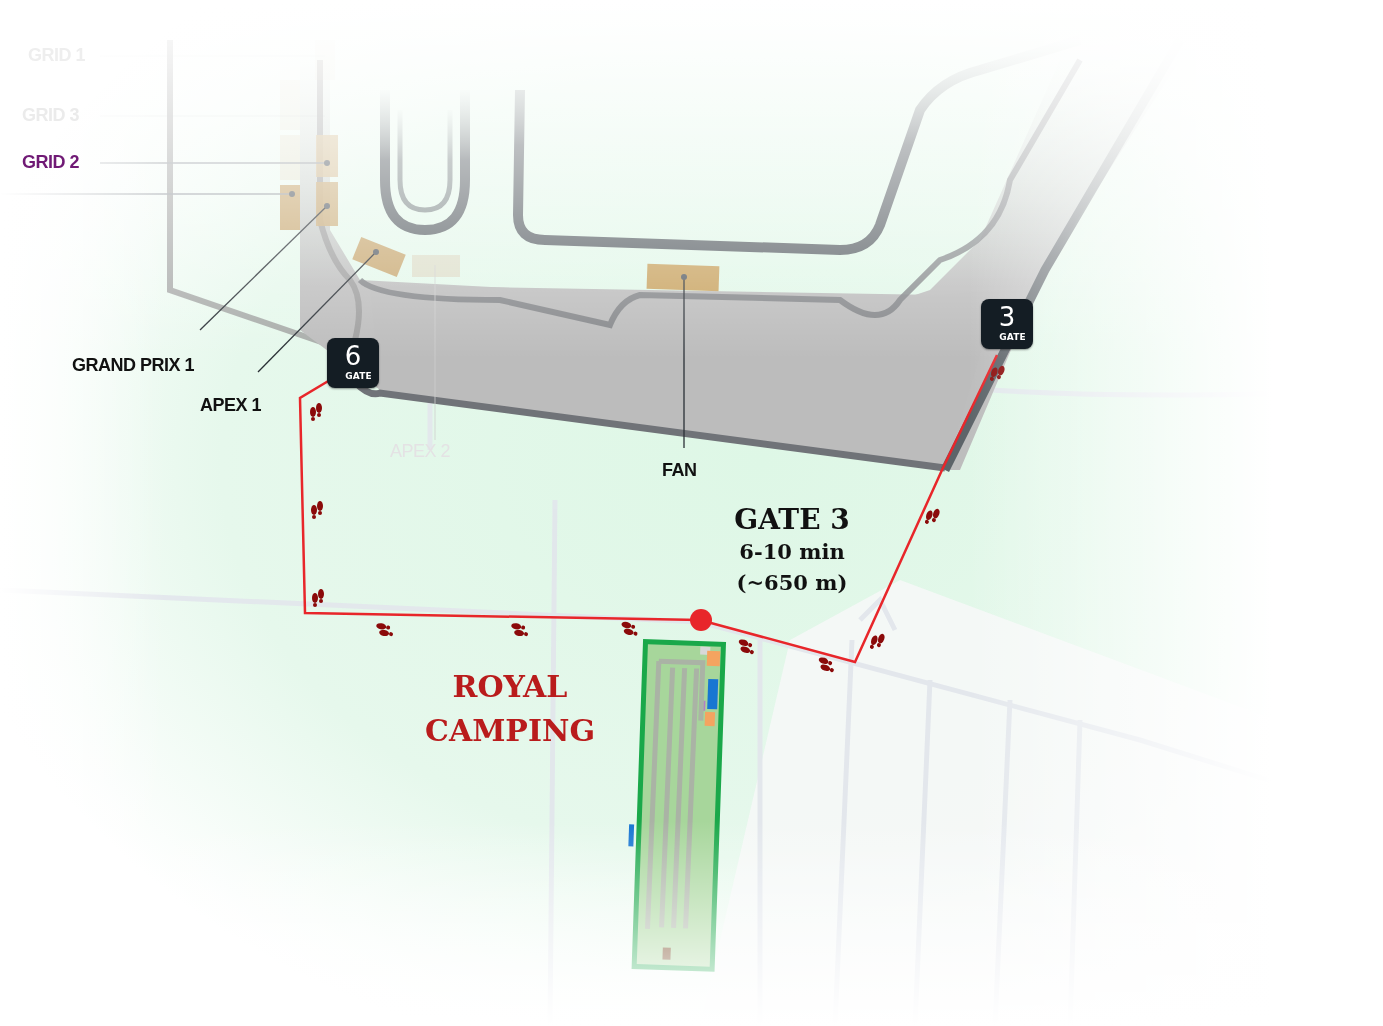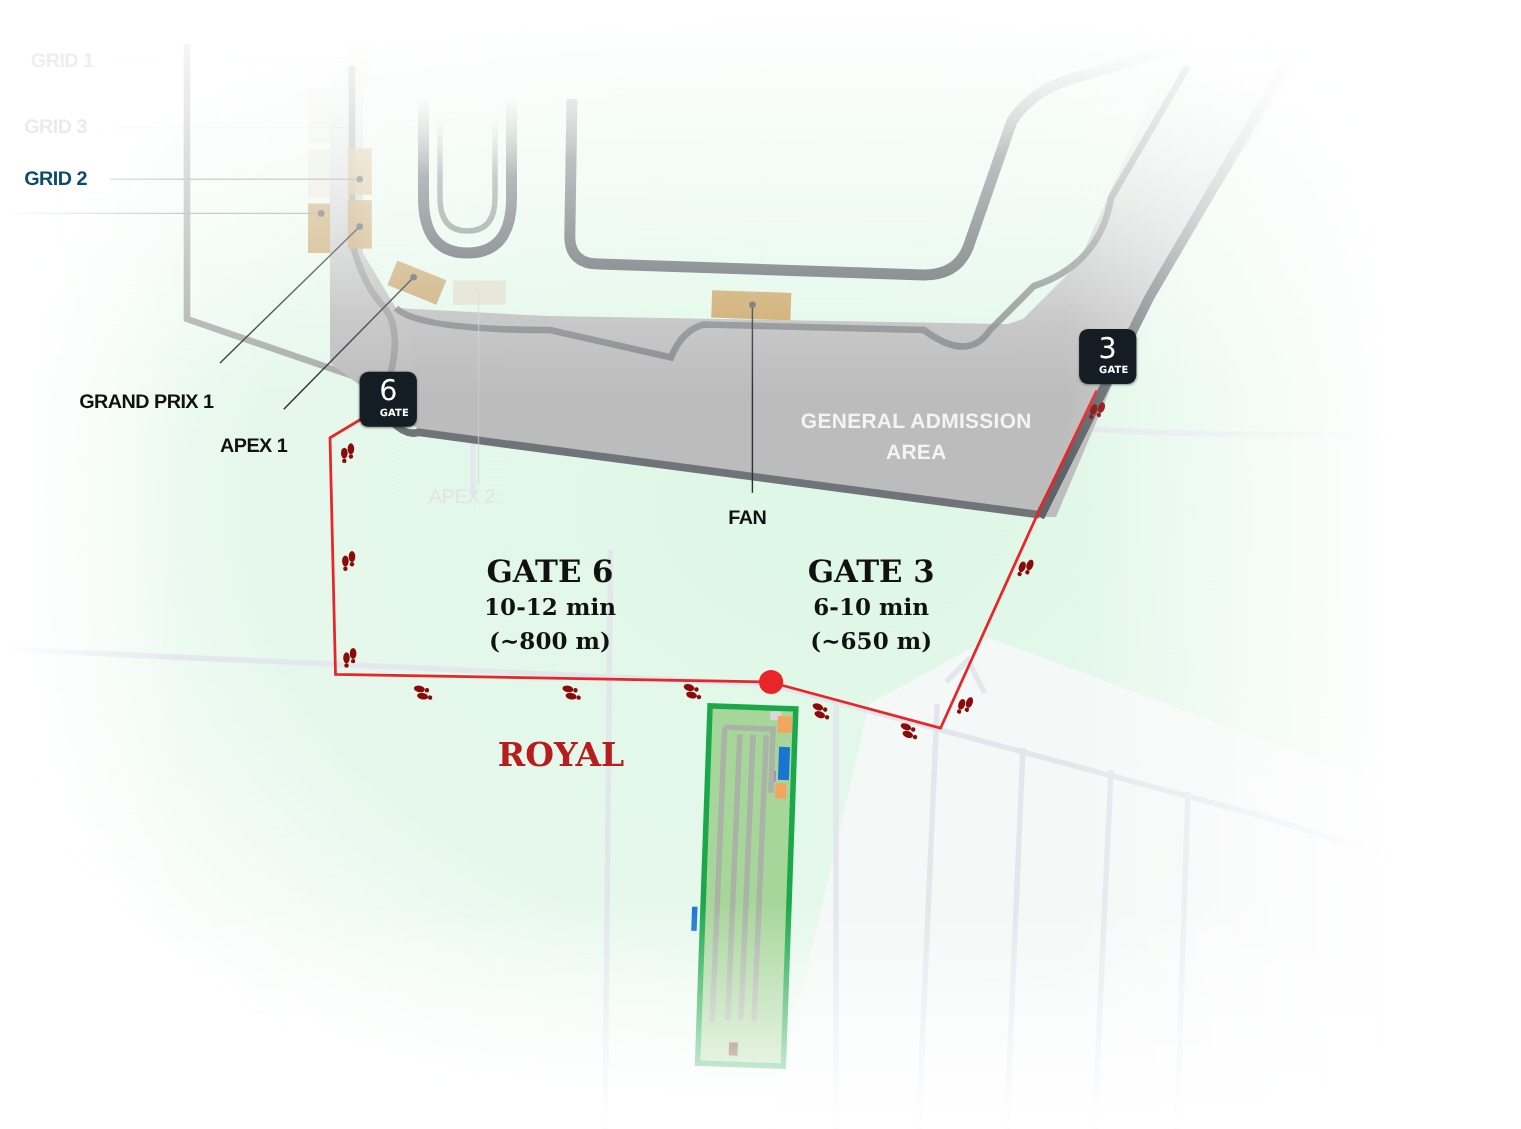--- a/index.html
+++ b/index.html
@@ -163,48 +163,40 @@
     </g>
 
     <rect x="0" y="0" width="1383" height="1026" fill="url(#fadeTop)" pointer-events="none"></rect>
     <rect x="0" y="0" width="1383" height="1026" fill="url(#fadeRight)" pointer-events="none"></rect>
     <rect x="0" y="0" width="1383" height="1026" fill="url(#fadeBottom)" pointer-events="none"></rect>
     <rect x="0" y="0" width="1383" height="1026" fill="url(#fadeLeft)" pointer-events="none"></rect>
   </svg>
 
   <div class="lbl grid-lbl" style="left:28px;top:45px;color:#eeeeee;">GRID 1</div>
   <div class="lbl grid-lbl" style="left:22px;top:105px;color:#ebebeb;">GRID 3</div>
-  <div class="lbl grid-lbl" style="left:22px;top:152px;color:#0c4a6e;">GRID 2</div>
+  <div class="lbl grid-lbl" style="left:22px;top:152px;color:#701a75;">GRID 2</div>
   <div class="lbl dark-lbl" style="left:72px;top:335px;margin-top:20px;">GRAND PRIX 1</div>
   <div class="lbl dark-lbl" style="left:200px;top:379px;margin-top:16px;">APEX 1</div>
   <div class="lbl grid-lbl" style="left:390px;top:441px;color:#e4e2e4;font-weight:400;">APEX 2</div>
   <div class="lbl dark-lbl" style="left:662px;top:460px;">FAN</div>
 
-  <div class="lbl ga-lbl" style="left:705px;top:370px;width:256px;">
-    <span>GENERAL ADMISSION</span><br>
-    <span>AREA</span>
-  </div>
 
   <div class="gate" style="left:327px;top:338px;">
     <span class="num">6</span>
     <span class="gt">GATE</span>
   </div>
   <div class="gate" style="left:981px;top:299px;">
     <span class="num">3</span>
     <span class="gt">GATE</span>
   </div>
 
-  <div class="lbl route-title" style="left:410px;top:504px;width:180px;">
-    <span class="t">GATE 6</span>
-    <span class="s">10-12 min</span>
-    <span class="s">(~800 m)</span>
-  </div>
   <div class="lbl route-title" style="left:702px;top:504px;width:180px;">
     <span class="t">GATE 3</span>
     <span class="s">6-10 min</span>
     <span class="s">(~650 m)</span>
   </div>
 
   <div class="lbl camp-lbl" style="left:405px;top:665px;width:210px;">
     <span>ROYAL</span><br>
+    <span>CAMPING</span>
   </div>
 
 </div>
 
 </body></html>

